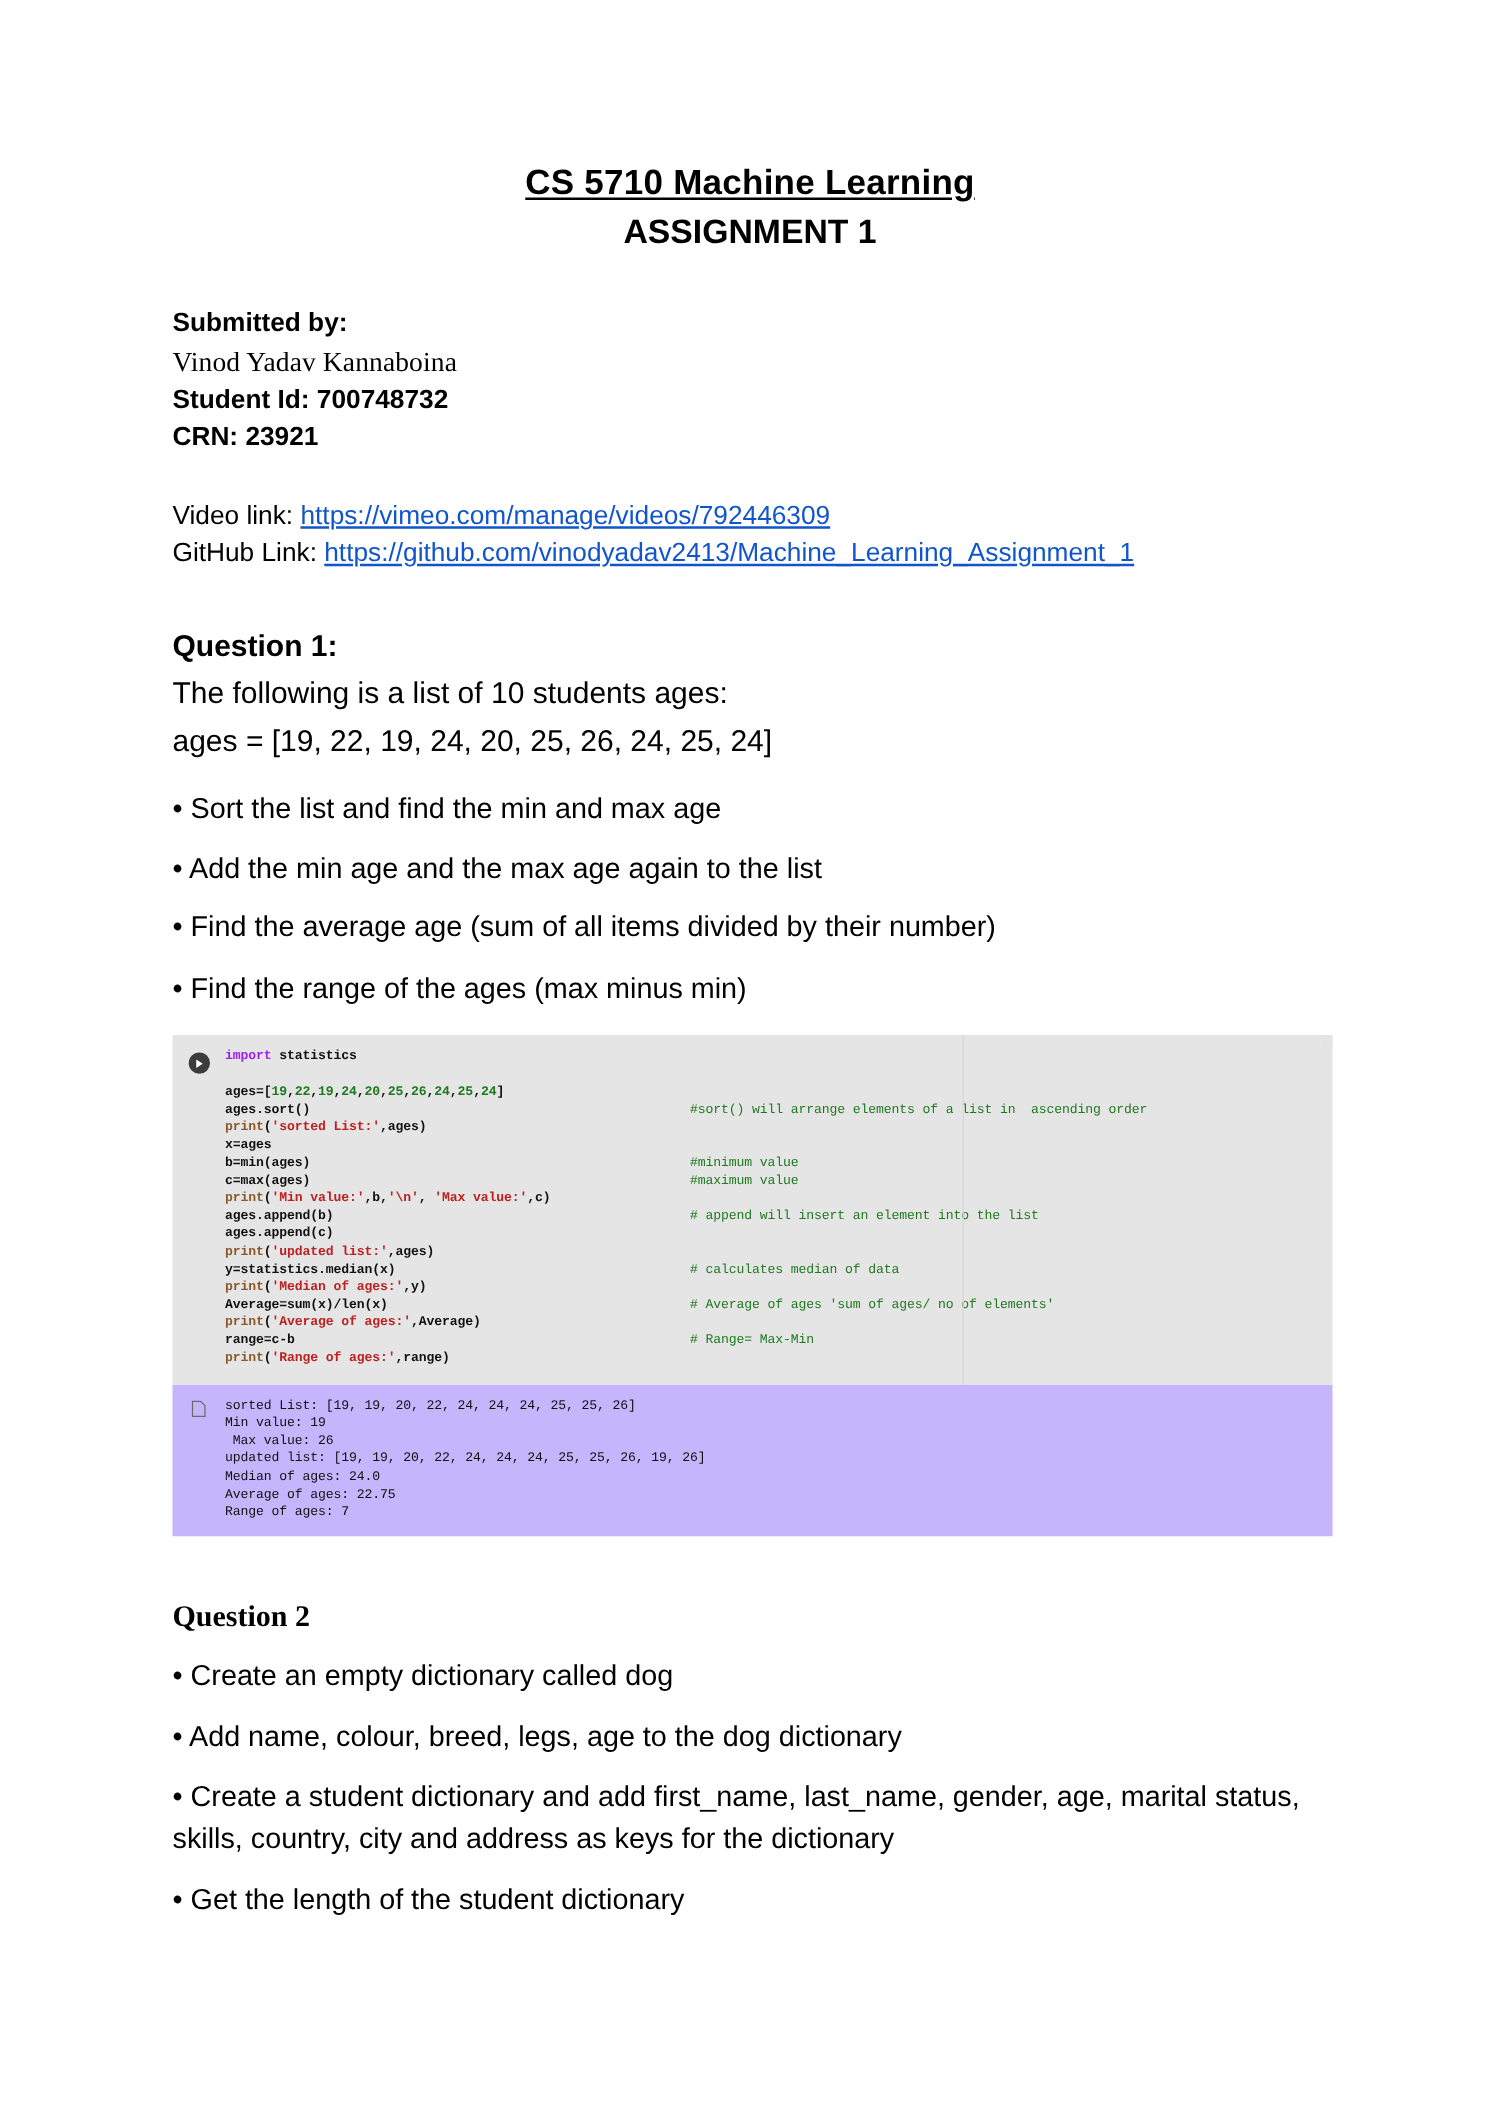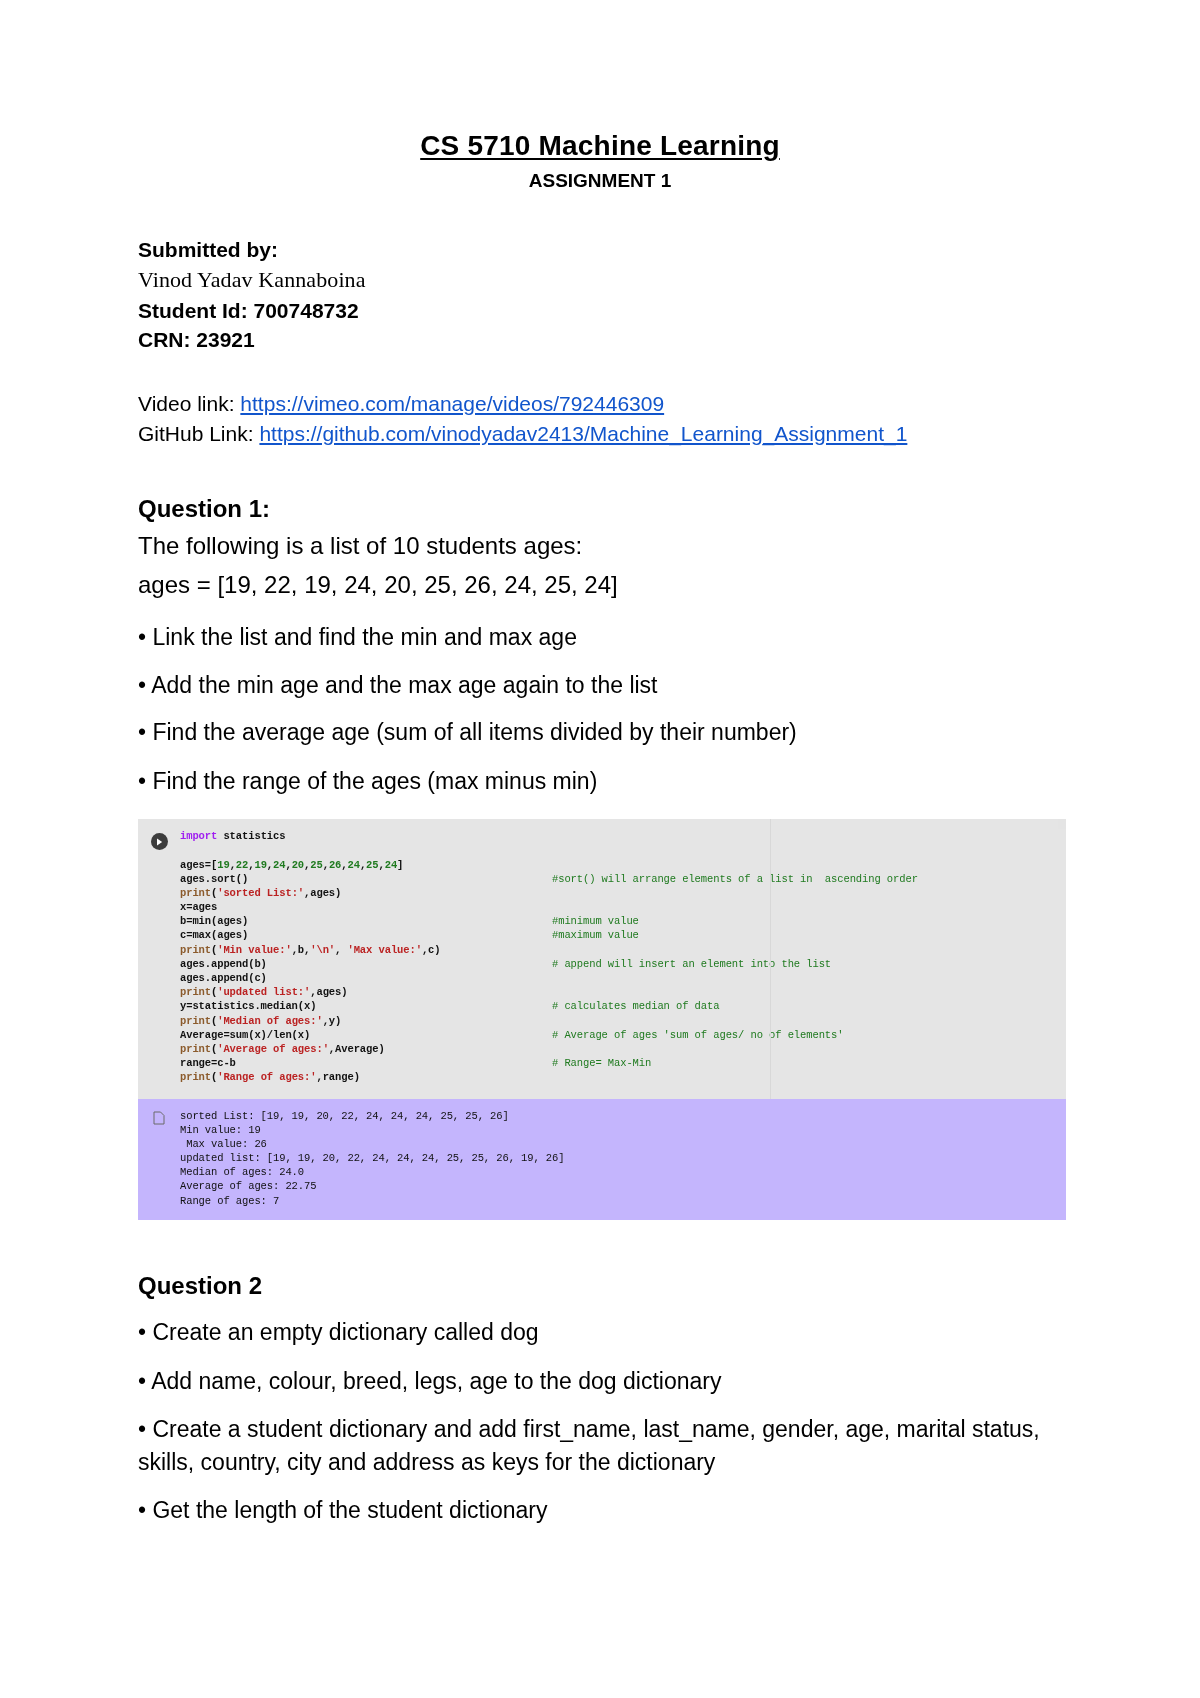--- a/index.html
+++ b/index.html
@@ -30,21 +30,21 @@
     font-weight: bold;
     letter-spacing: 0.2px;
     line-height: 1.16;
   }
   .doc-title .underlined {
     text-decoration: underline;
     text-underline-offset: 3px;
   }
   .doc-subtitle {
     text-align: center;
-    font-size: 19px;
+    font-size: 27px;
     font-weight: bold;
     margin-top: 8px;
     line-height: 1.16;
   }
   .meta-block {
     margin-top: 42px;
     font-size: 21px;
     line-height: 1.42;
   }
   .meta-line {
@@ -170,20 +170,21 @@
     line-height: 14.6px;
     white-space: pre;
     color: #111111;
     letter-spacing: -0.1px;
   }
   .q2-heading {
     font-size: 24px;
     font-weight: bold;
     margin-top: 52px;
     margin-bottom: 2px;
+    font-family: Liberation Serif, serif;
   }
 </style>
 </head>
 <body>
 
 <div class="page">
 
   <div class="doc-title"><span class="underlined">CS 5710    Machine Learning</span></div>
   <div class="doc-subtitle">ASSIGNMENT 1</div>
 
@@ -195,21 +196,21 @@
   </div>
 
   <div class="links-block">
     <div class="link-line"><span class="link-label">Video link:</span> <a class="doclink" href="#">https://vimeo.com/manage/videos/792446309</a></div>
     <div class="link-line"><span class="link-label">GitHub Link:</span> <a class="doclink" href="#">https://github.com/vinodyadav2413/Machine_Learning_Assignment_1</a></div>
   </div>
 
   <div class="q-heading">Question 1:</div>
   <div class="body-line">The following is a list of 10 students ages:</div>
   <div class="body-line">ages = [19, 22, 19, 24, 20, 25, 26, 24, 25, 24]</div>
-  <div class="bullet-line">• Link the list and find the min and max age</div>
+  <div class="bullet-line">• Sort the list and find the min and max age</div>
   <div class="bullet-line">• Add the min age and the max age again to the list</div>
   <div class="bullet-line tight">• Find the average age (sum of all items divided by their number)</div>
   <div class="bullet-line">• Find the range of the ages (max minus min)</div>
 
   <div class="notebook">
     <div class="code-cell">
       <div class="run-gutter">
         <div class="run-button">
           <svg width="7" height="8" viewBox="0 0 7 8">
               <polygon points="1,0.6 6.2,4 1,7.4" fill="#ffffff"></polygon>

